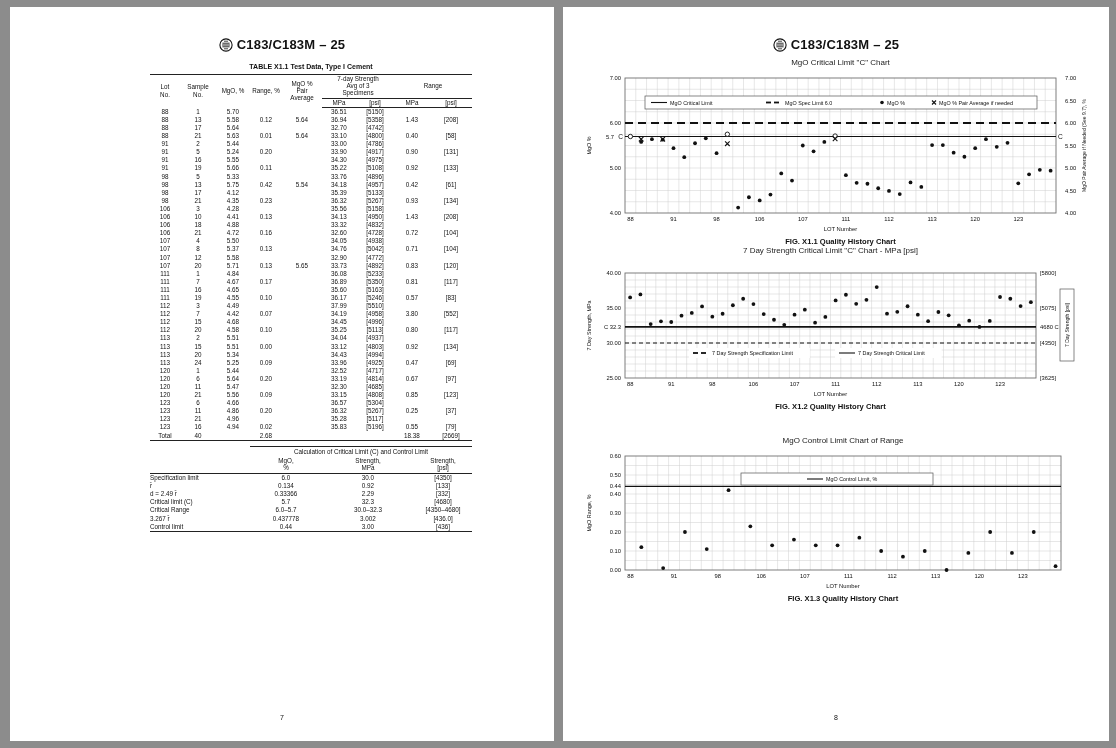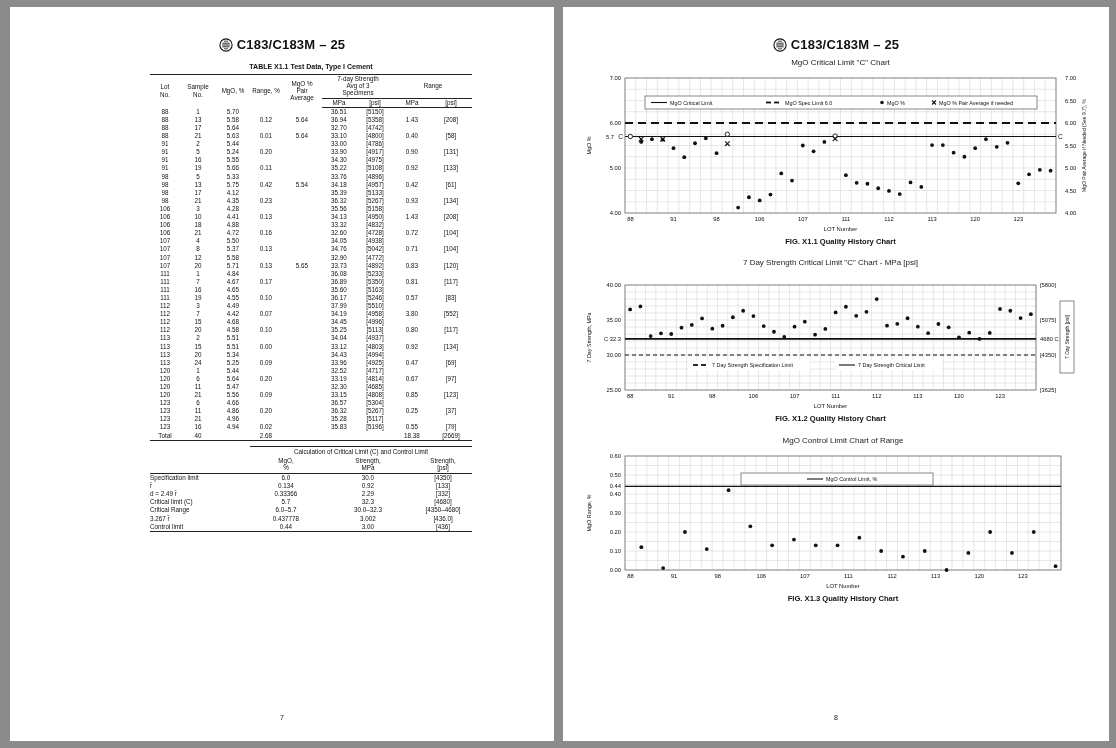--- a/index.html
+++ b/index.html
@@ -764,21 +764,21 @@
           <text x="264.88750000000005" y="169" font-size="5.8" text-anchor="middle" fill="#111" font-family="&quot;Liberation Sans&quot;,sans-serif" font-weight="normal">111</text>
           <text x="307.9875" y="169" font-size="5.8" text-anchor="middle" fill="#111" font-family="&quot;Liberation Sans&quot;,sans-serif" font-weight="normal">112</text>
           <text x="351.08750000000003" y="169" font-size="5.8" text-anchor="middle" fill="#111" font-family="&quot;Liberation Sans&quot;,sans-serif" font-weight="normal">113</text>
           <text x="394.1875" y="169" font-size="5.8" text-anchor="middle" fill="#111" font-family="&quot;Liberation Sans&quot;,sans-serif" font-weight="normal">120</text>
           <text x="437.2875" y="169" font-size="5.8" text-anchor="middle" fill="#111" font-family="&quot;Liberation Sans&quot;,sans-serif" font-weight="normal">123</text>
           <text x="259.5" y="179" font-size="5.8" text-anchor="middle" fill="#111" font-family="&quot;Liberation Sans&quot;,sans-serif" font-weight="normal">LOT Number</text>
           <text x="259.5" y="13" font-size="8" text-anchor="middle" fill="#222" font-family="&quot;Liberation Sans&quot;,sans-serif" font-weight="normal">MgO Critical Limit "C" Chart</text>
           <text x="259.5" y="192" font-size="7.6" text-anchor="middle" fill="#111" font-family="&quot;Liberation Sans&quot;,sans-serif" font-weight="bold">FIG. X1.1  Quality History Chart</text>
         </svg>
     </div>
-    <div class="chart" style="top:248px">
+    <div class="chart" style="top:236px">
       <svg id="svg-chart1" width="512" height="175" viewBox="0 0 512 175">
           <line x1="44" y1="128" x2="455" y2="128" stroke="#cfcfcf" stroke-width="0.5"></line>
           <line x1="44" y1="121" x2="455" y2="121" stroke="#cfcfcf" stroke-width="0.5"></line>
           <line x1="44" y1="114" x2="455" y2="114" stroke="#cfcfcf" stroke-width="0.5"></line>
           <line x1="44" y1="107" x2="455" y2="107" stroke="#cfcfcf" stroke-width="0.5"></line>
           <line x1="44" y1="100" x2="455" y2="100" stroke="#cfcfcf" stroke-width="0.5"></line>
           <line x1="44" y1="93" x2="455" y2="93" stroke="#cfcfcf" stroke-width="0.5"></line>
           <line x1="44" y1="86" x2="455" y2="86" stroke="#cfcfcf" stroke-width="0.5"></line>
           <line x1="44" y1="79" x2="455" y2="79" stroke="#cfcfcf" stroke-width="0.5"></line>
           <line x1="44" y1="72" x2="455" y2="72" stroke="#cfcfcf" stroke-width="0.5"></line>

